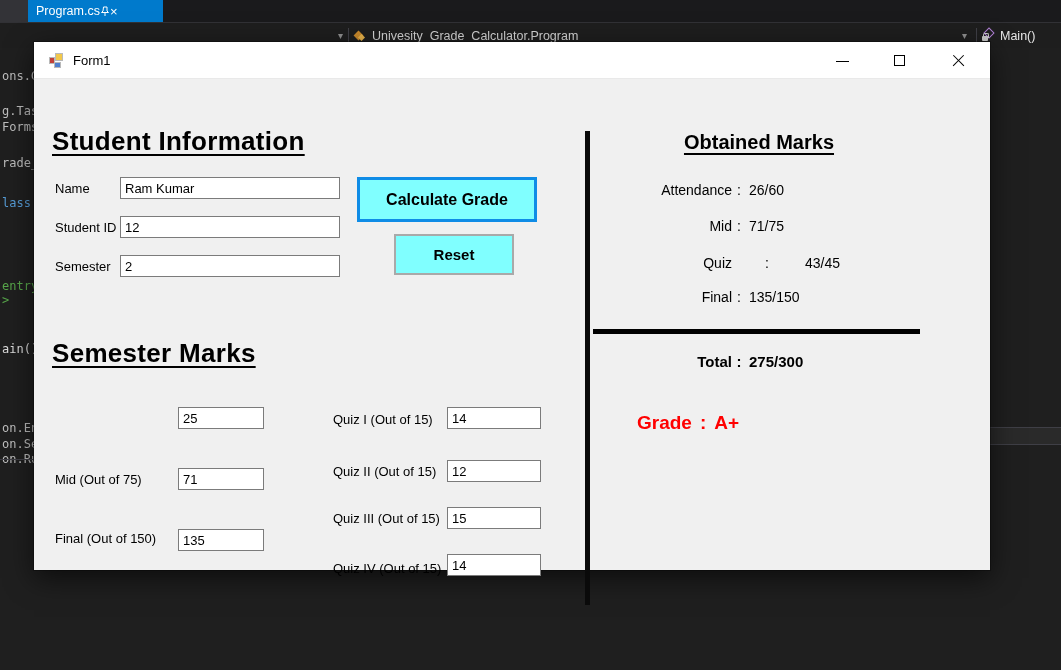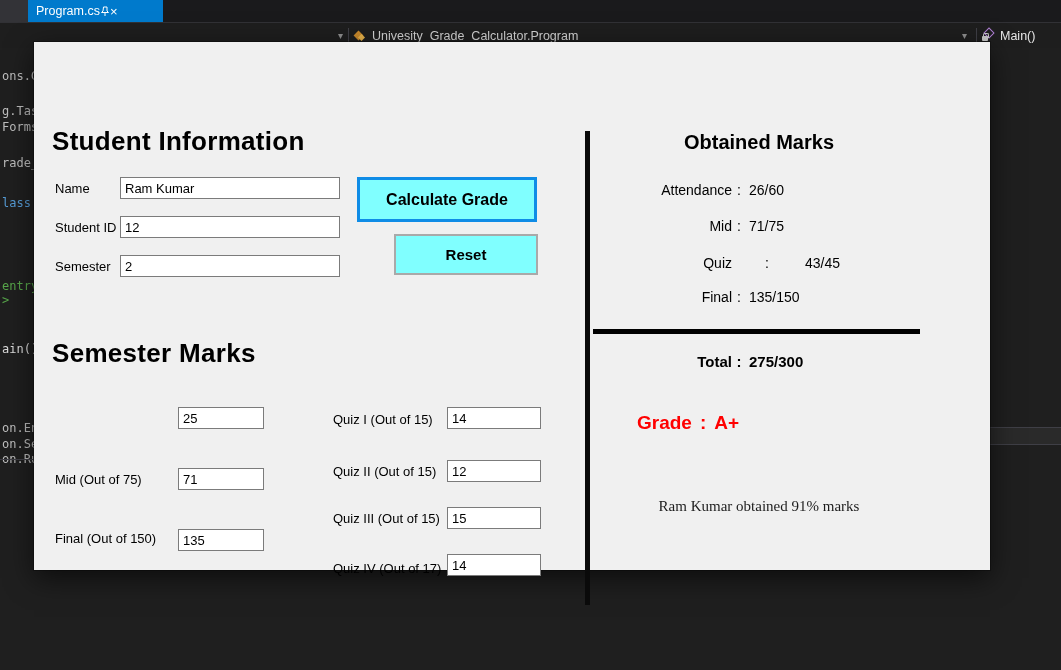--- a/index.html
+++ b/index.html
@@ -65,36 +65,36 @@
   .wc-min { left:786px; } .wc-max { left:843px; } .wc-close { left:902px; }
   .glyph-min { width:13px; height:1px; background:#000; margin-top:2px; }
   .glyph-max { width:11px; height:11px; border:1px solid #000; }
   .glyph-x { position:relative; width:15px; height:15px; }
   .glyph-x::before, .glyph-x::after { content:""; position:absolute; left:0; top:7px; width:15px; height:1.3px; background:#000; }
   .glyph-x::before { transform:rotate(45deg); } .glyph-x::after { transform:rotate(-45deg); }
 
   
   .client { position:absolute; left:0; top:37px; width:956px; height:491px; color:#000; }
   .section-heading { position:absolute; font-weight:bold; color:#000;
-    text-decoration-thickness:2px; text-underline-offset:4px; }
+    text-decoration:underline; text-decoration-thickness:2px; text-underline-offset:4px; }
   .h-student { left:18px; top:47px; font-size:26px; letter-spacing:0.3px; }
   .h-semester { left:18px; top:259px; font-size:26px; letter-spacing:0.3px; }
   .h-obtained { left:560px; top:52px; width:330px; text-align:center; font-size:20px; }
 
   .flabel { position:absolute; font-size:13px; color:#000; }
   .tbox { position:absolute; height:22px; border:1px solid #7b7b7b; background:#fff;
     font-family:"Liberation Sans", sans-serif; font-size:13px; padding:1px 4px; color:#000; }
   .tb-wide { left:86px; width:220px; }
   .tb-small-l { left:144px; width:86px; }
   .tb-small-q { left:413px; width:94px; }
 
   .btn { position:absolute; background:#80ffff; font-family:"Liberation Sans", sans-serif;
     font-weight:bold; color:#000; cursor:default; }
   .btn-calc { left:323px; top:98px; width:180px; height:45px; border:3px solid #0f8ce6; font-size:16px; }
-  .btn-reset { left:360px; top:155px; width:144px; height:41px; border:2px solid #a9a9a9; font-size:15px; }
+  .btn-reset { left:360px; top:155px; width:120px; height:41px; border:2px solid #a9a9a9; font-size:15px; }
 
   .wrap-label { width:128px; line-height:1.15; }
 
   .v-divider { position:absolute; left:551px; top:52px; width:5px; height:474px; background:#0a0a0a; }
 
   .mrow { position:absolute; left:556px; display:flex; font-size:14px; }
   .mlabel { width:142px; text-align:right; }
   .mcolon { width:14px; text-align:center; }
   .mvalue { padding-left:3px; }
   .mrow.total { font-weight:bold; font-size:15px; }
@@ -155,20 +155,37 @@
 </div>
 <div class="strip-line-left"></div>
 
 <div class="right-strip">
   <div class="rs-line1"></div>
   <div class="rs-band"></div>
   <div class="rs-line2"></div>
 </div>
 
 <div class="form-window">
+  <div class="titlebar">
+    <span class="form-icon">
+        <span class="sq-y"></span>
+        <span class="sq-r"></span>
+        <span class="sq-b"></span>
+      </span>
+    <span class="form-title">Form1</span>
+    <span class="wc wc-min">
+        <span class="glyph-min"></span>
+      </span>
+    <span class="wc wc-max">
+        <span class="glyph-max"></span>
+      </span>
+    <span class="wc wc-close">
+        <span class="glyph-x"></span>
+      </span>
+  </div>
 
   <div class="client">
 
     <div class="section-heading h-student">Student Information</div>
 
     <span class="flabel" style="left:21px; top:102px;">Name</span>
     <input class="tbox tb-wide" style="top: 98px;" value="Ram Kumar">
 
     <span class="flabel" style="left:21px; top:141px;">Student ID</span>
     <input class="tbox tb-wide" style="top: 137px;" value="12">
@@ -191,21 +208,21 @@
 
     <span class="flabel" style="left:299px; top:333px;">Quiz I (Out of 15)</span>
     <input class="tbox tb-small-q" style="top: 328px;" value="14">
 
     <span class="flabel" style="left:299px; top:385px;">Quiz II (Out of 15)</span>
     <input class="tbox tb-small-q" style="top: 381px;" value="12">
 
     <span class="flabel" style="left:299px; top:432px;">Quiz III (Out of 15)</span>
     <input class="tbox tb-small-q" style="top: 428px;" value="15">
 
-    <span class="flabel" style="left:299px; top:482px;">Quiz IV (Out of 17)</span>
+    <span class="flabel" style="left:299px; top:482px;">Quiz IV (Out of 15)</span>
     <input class="tbox tb-small-q" style="top: 475px;" value="14">
 
     <div class="v-divider"></div>
 
     <div class="section-heading h-obtained">Obtained Marks</div>
 
     <div class="mrow" style="top:103px;">
       <span class="mlabel">Attendance</span>
       <span class="mcolon">:</span>
       <span class="mvalue">26/60</span>
@@ -233,15 +250,14 @@
       <span class="mcolon">:</span>
       <span class="mvalue">275/300</span>
     </div>
 
     <div class="grade-row">
       <span>Grade</span>
       <span>:</span>
       <span>A+</span>
     </div>
 
-    <div class="summary">Ram Kumar obtained 91% marks</div>
   </div>
 </div>
 
 </body></html>

